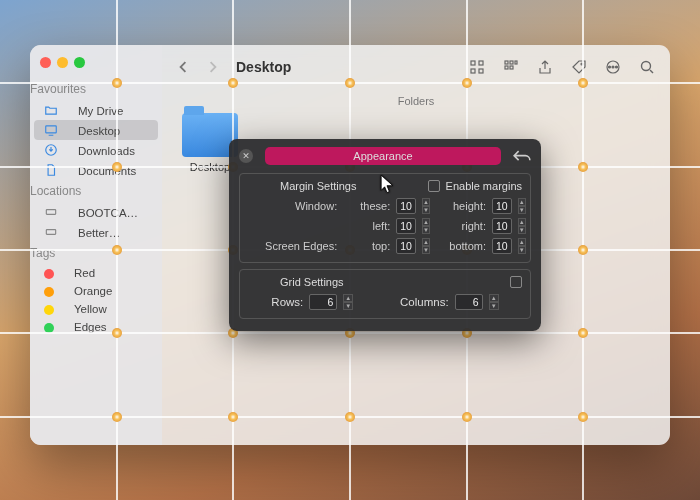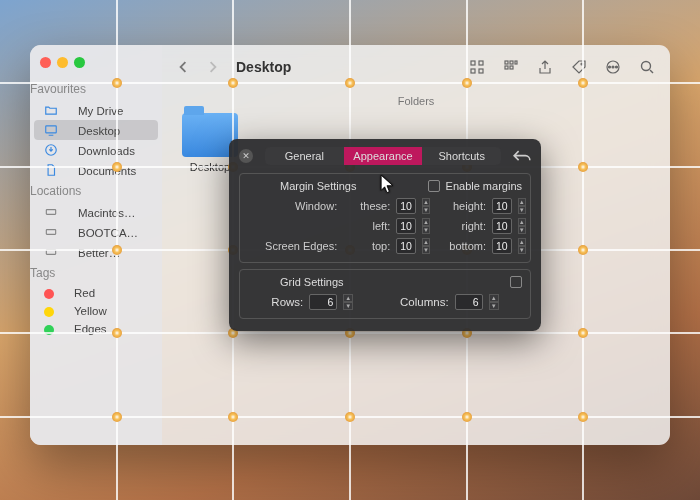--- a/index.html
+++ b/index.html
@@ -126,42 +126,38 @@
         </span>
       <span>Documents</span>
     </div>
     <div class="sb-section">Locations</div>
     <div class="sb-item">
       <span class="sb-icon">
           <svg viewBox="0 0 24 24" fill="none" stroke="#888" stroke-width="2">
             <rect x="4" y="8" width="16" height="8" rx="1"></rect>
           </svg>
         </span>
-      <span>Macintos…</span>
+      <span>BOOTCA…</span>
     </div>
     <div class="sb-item">
       <span class="sb-icon">
           <svg viewBox="0 0 24 24" fill="none" stroke="#888" stroke-width="2">
             <rect x="4" y="8" width="16" height="8" rx="1"></rect>
           </svg>
         </span>
-      <span>BOOTCA…</span>
-    </div>
-    <div class="sb-item">
-      <span class="sb-icon">
-          <svg viewBox="0 0 24 24" fill="none" stroke="#888" stroke-width="2">
-            <rect x="4" y="8" width="16" height="8" rx="1"></rect>
-          </svg>
-        </span>
       <span>Better…</span>
     </div>
     <div class="sb-section">Tags</div>
     <div class="sb-item">
         <span class="tag-dot" style="background:#ff5454"></span>
         <span>Red</span>
+      </div>
+    <div class="sb-item">
+        <span class="tag-dot" style="background:#ff9f0a"></span>
+        <span>Orange</span>
       </div>
     <div class="sb-item">
         <span class="tag-dot" style="background:#ffd60a"></span>
         <span>Yellow</span>
       </div>
     <div class="sb-item">
         <span class="tag-dot" style="background:#30d158"></span>
         <span>Edges</span>
       </div>
   </div>
@@ -267,23 +263,21 @@
     <div class="dot" style="left: 583.333px; top: 166.667px;"></div>
     <div class="dot" style="left: 583.333px; top: 250px;"></div>
     <div class="dot" style="left: 583.333px; top: 333.333px;"></div>
     <div class="dot" style="left: 583.333px; top: 416.667px;"></div>
   </div>
 
 <div class="popover">
   <div class="pop-head">
     <div class="pop-close">✕</div>
     <div class="seg">
-      <span>General</span>
       <span class="active">Appearance</span>
-      <span>Shortcuts</span>
     </div>
     <div class="pop-back">
         <svg viewBox="0 0 16 10" fill="none" stroke="#ccc" stroke-width="1.4">
           <path d="M5 1L1 5l4 4M1 5h10a4 4 0 014 4"></path>
         </svg>
       </div>
   </div>
   <div class="fieldset">
     <div class="fs-head">
       <span>Margin Settings</span>

